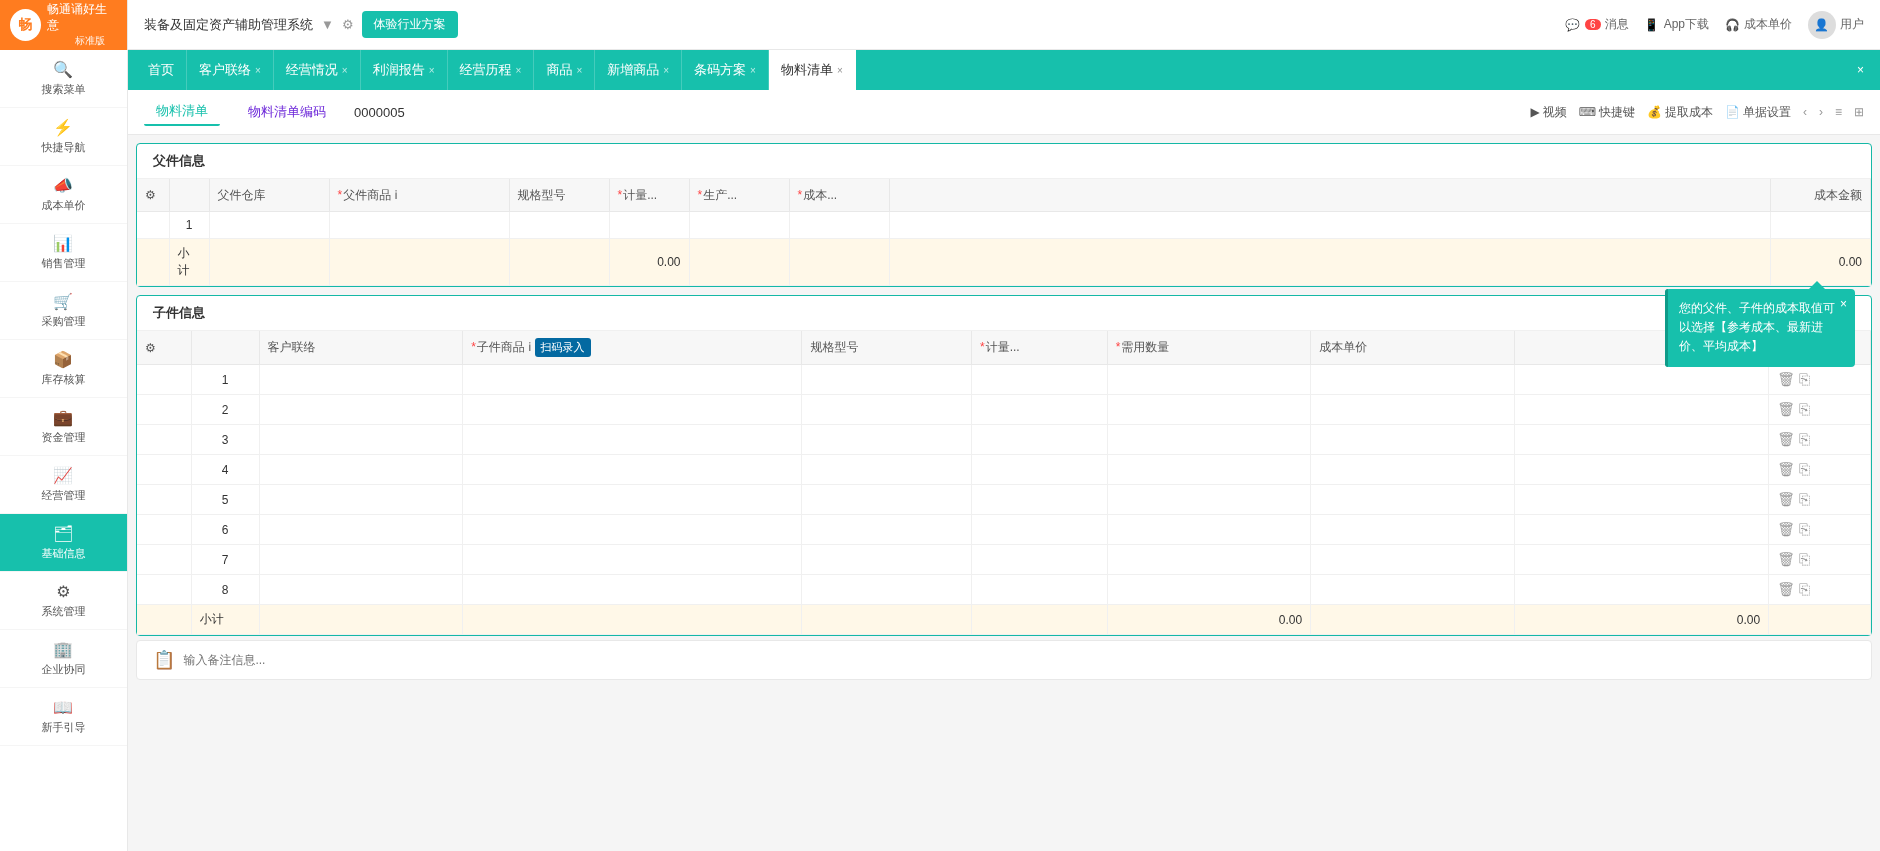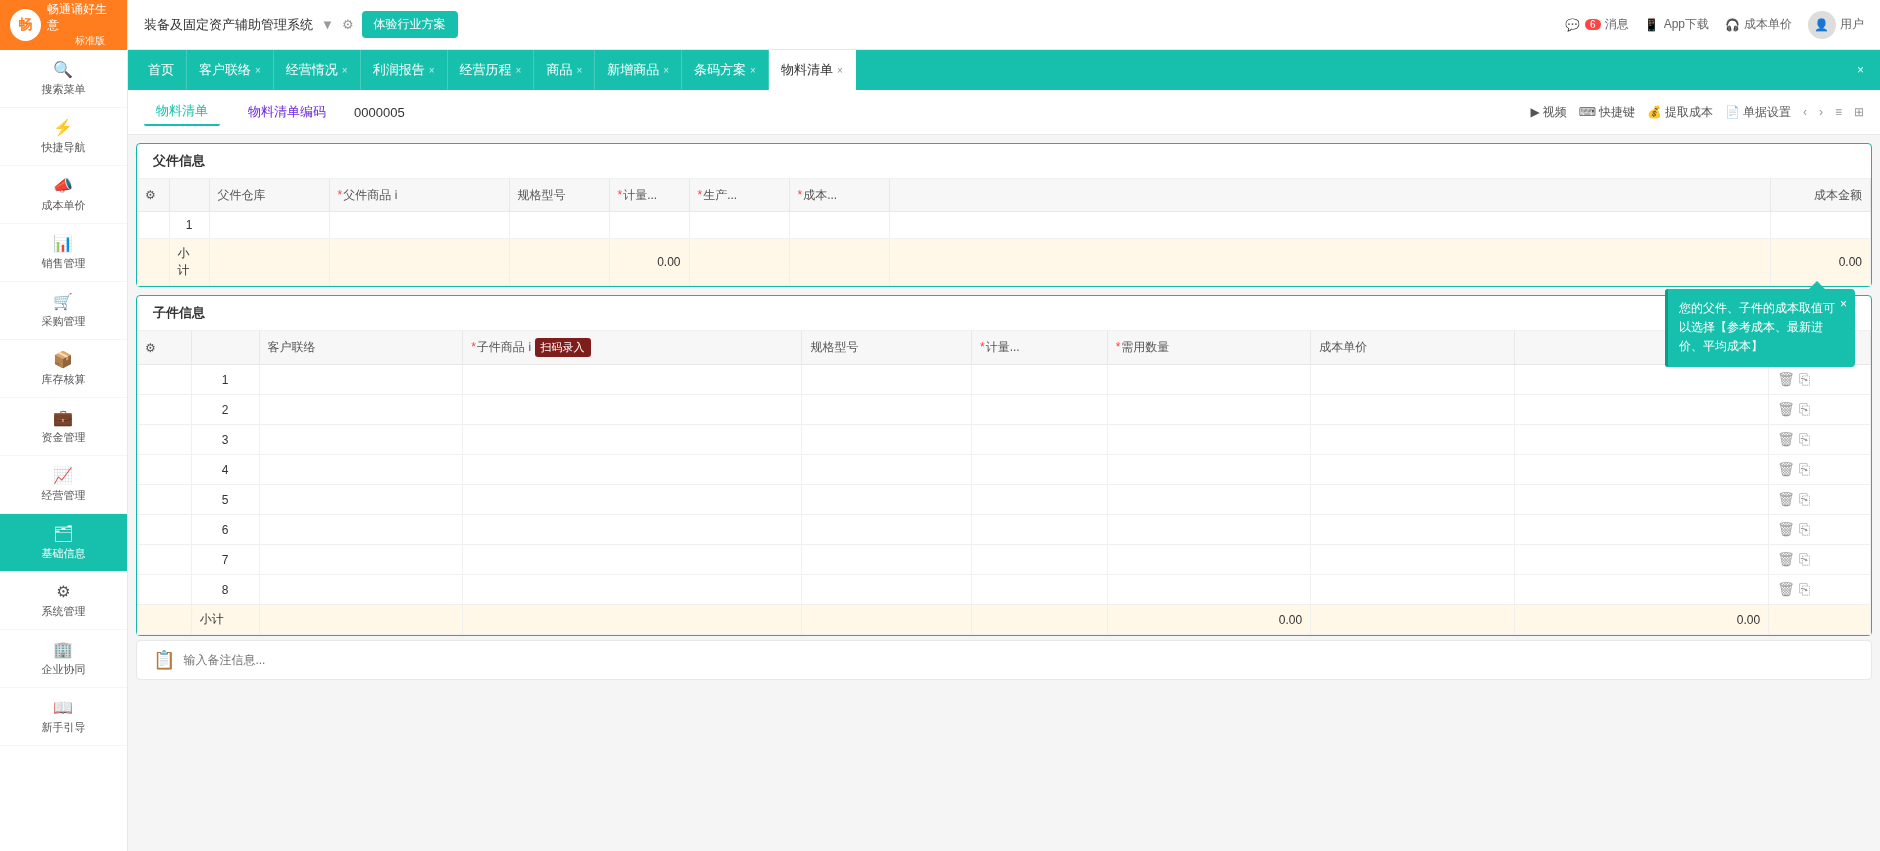--- a/index.html
+++ b/index.html
@@ -167,21 +167,21 @@
       border-bottom: 1px solid #f0f0f0;
       border-right: 1px solid #f0f0f0;
       color: #333;
     }
     .data-table tr.subtotal td {
       background: #fff8e8;
       color: #333;
     }
     .required { color: #ff4444; margin-right: 1px; }
     .scan-btn {
-      background: #7f1d1d;
+      background: #0369a1;
       color: #fff;
       border: none;
       border-radius: 3px;
       padding: 2px 6px;
       font-size: 11px;
       cursor: pointer;
     }
     .action-icons { display: flex; gap: 4px; color: #999; }
     .action-icon { cursor: pointer; font-size: 14px; }
 

